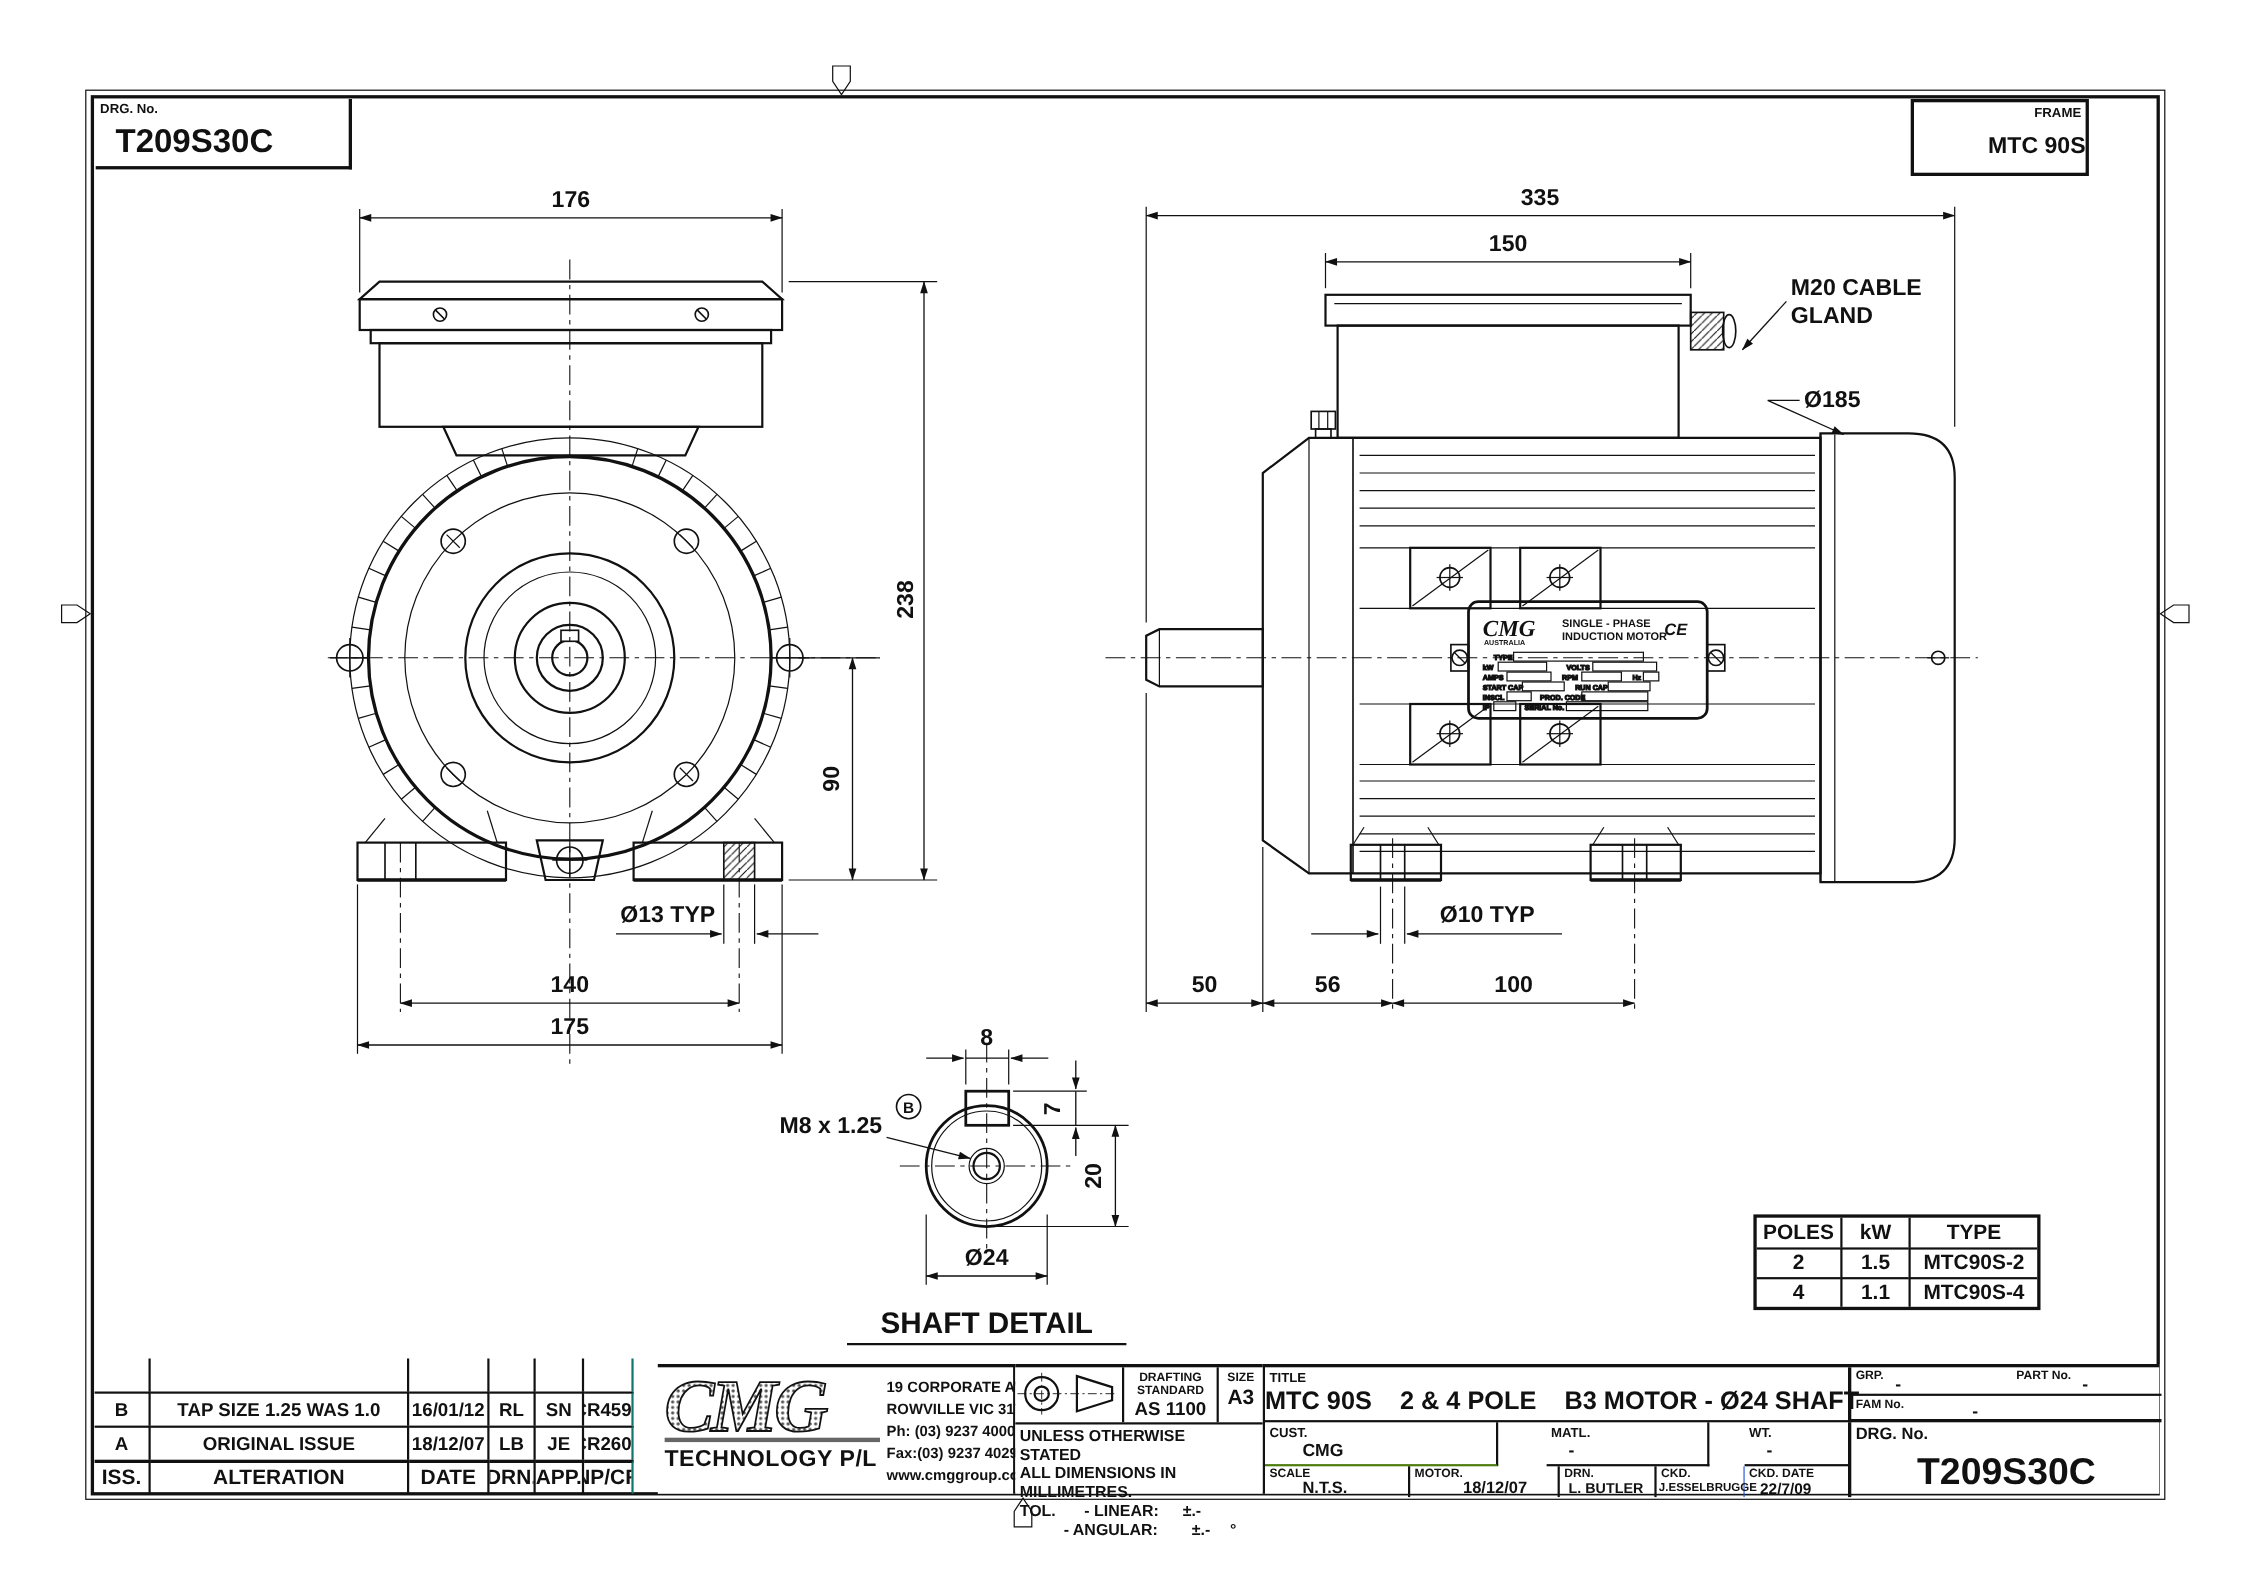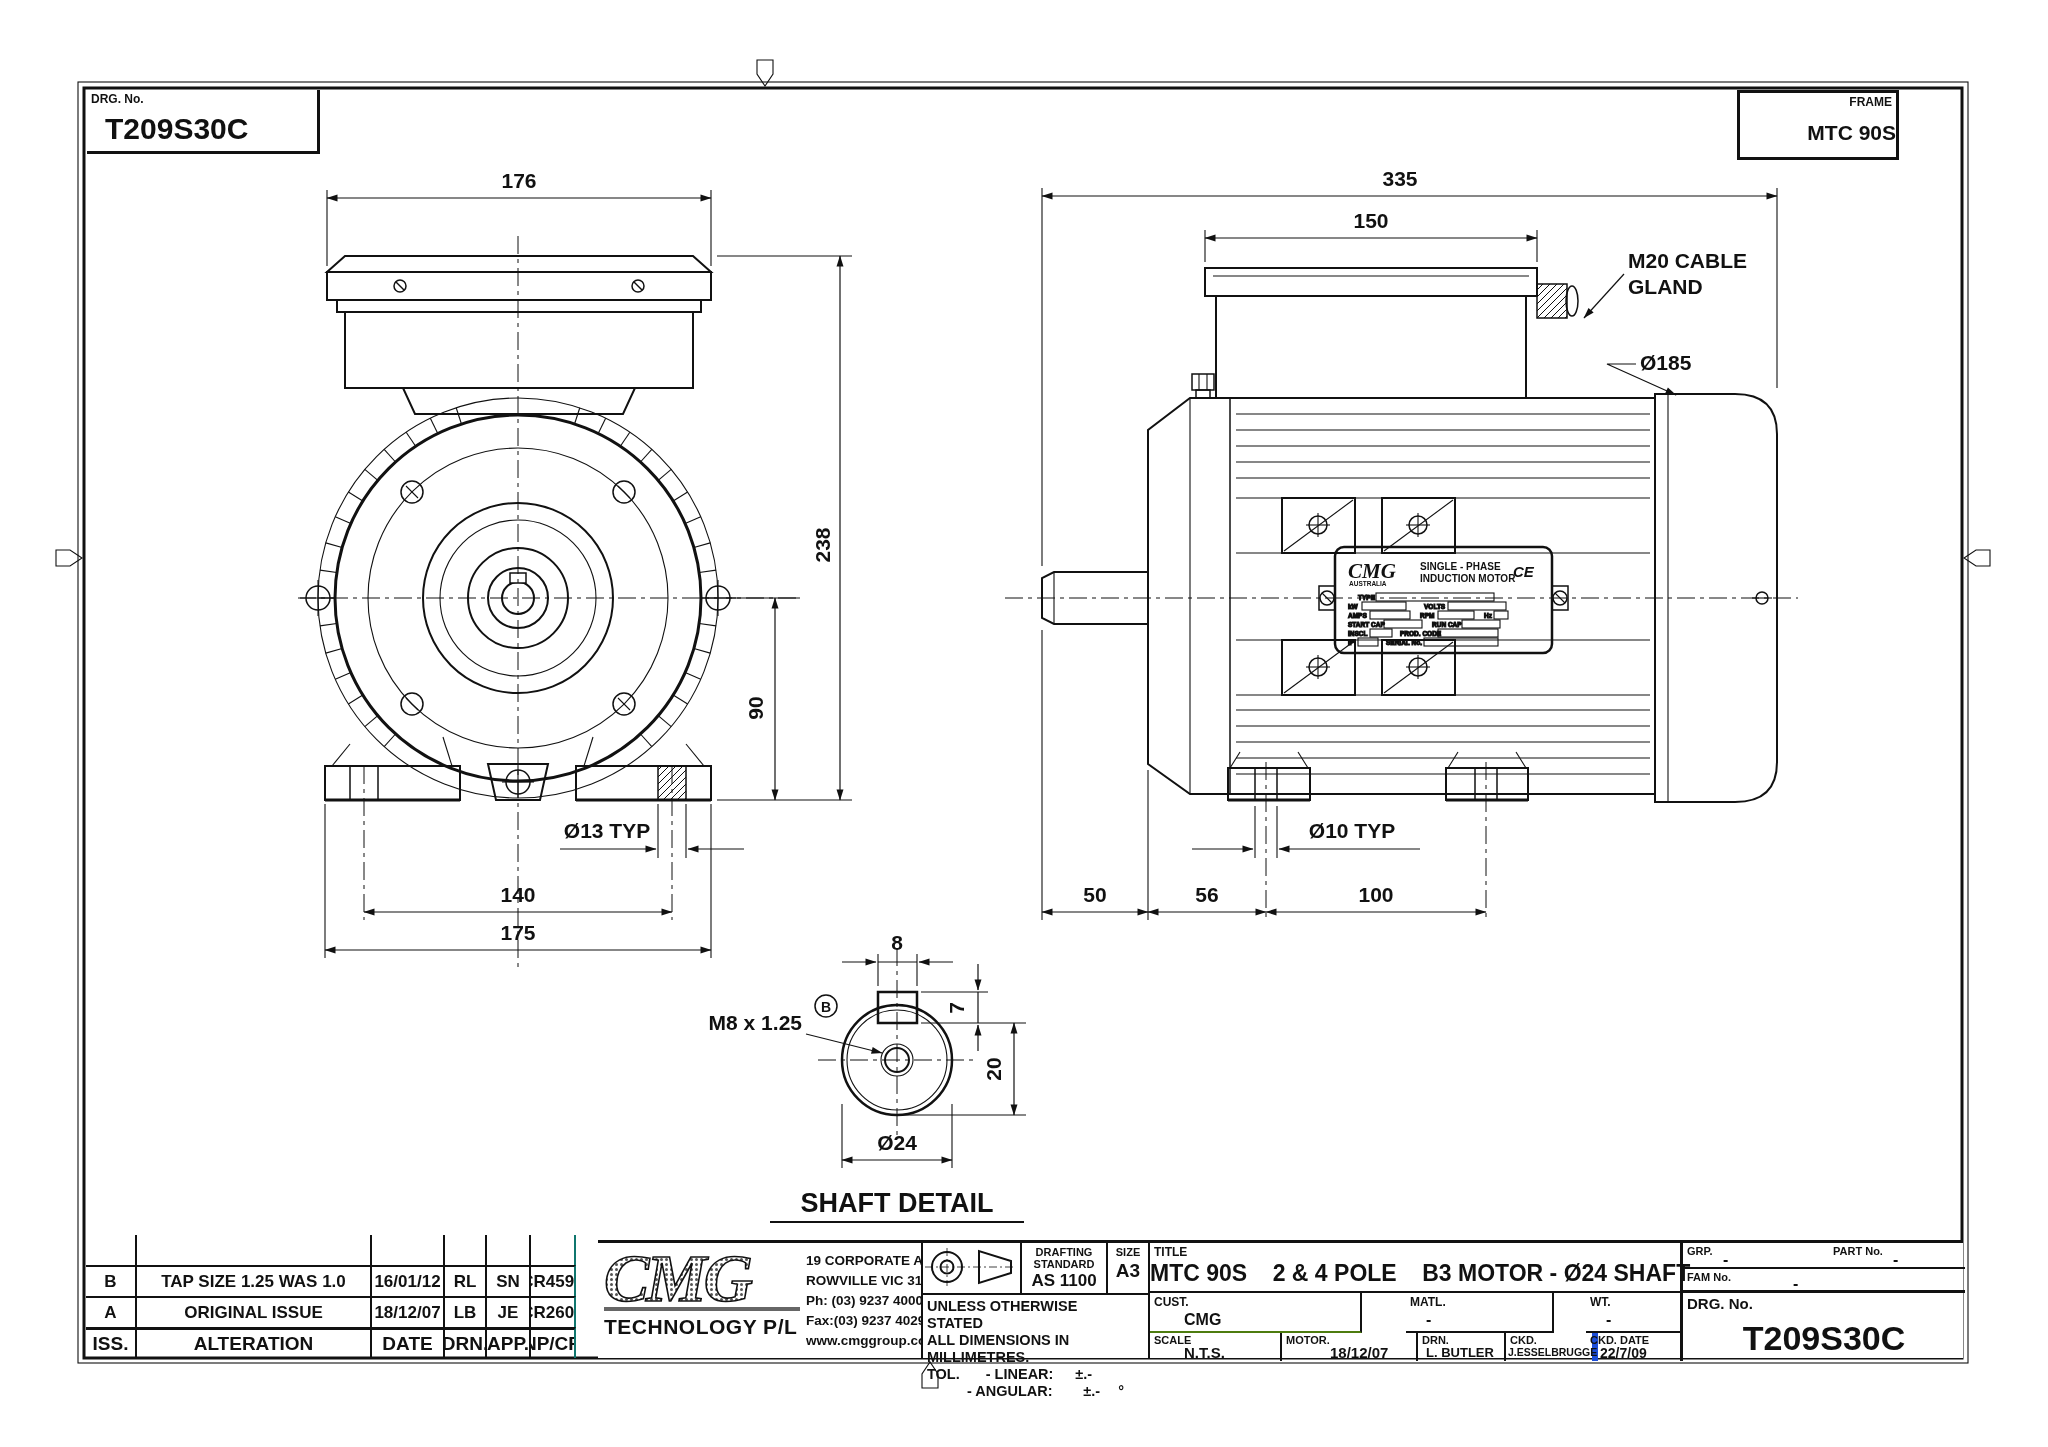--- a/index.html
+++ b/index.html
@@ -433,20 +433,37 @@
 <div class="abs drg-box">
   <span class="lab-sm" style="left:4px;top:2px">DRG. No.</span>
   <span class="val">T209S30C</span>
 </div>
 
 <div class="abs frame-box">
   <span class="lab-sm" style="right:4px;top:2px">FRAME</span>
   <span class="val">MTC 90S</span>
 </div>
 
+<div class="abs poles">
+  <div class="row">
+    <div class="c w1">POLES</div>
+    <div class="c w2">kW</div>
+    <div class="c w3">TYPE</div>
+  </div>
+  <div class="row">
+    <div class="c w1">2</div>
+    <div class="c w2">1.5</div>
+    <div class="c w3">MTC90S-2</div>
+  </div>
+  <div class="row">
+    <div class="c w1">4</div>
+    <div class="c w2">1.1</div>
+    <div class="c w3">MTC90S-4</div>
+  </div>
+</div>
 
 <div class="abs rev">
   <div class="r r0">
     <div class="c c1"></div>
     <div class="c c2"></div>
     <div class="c c3"></div>
     <div class="c c4"></div>
     <div class="c c5"></div>
     <div class="c c6"></div>
   </div>
@@ -566,21 +583,21 @@
     <span class="cval" style="left:34px;top:11px;font-size:15px">N.T.S.</span>
   </div>
   <div class="cell" style="left:132px;top:90px;width:136px;height:28px;border-right:2px solid #111">
     <span class="clab" style="font-size:11px;top:1px">MOTOR.</span>
     <span class="cval" style="left:48px;top:11px;font-size:15px">18/12/07</span>
   </div>
   <div class="cell" style="left:268px;top:90px;width:88px;height:28px;border-right:2px solid #111">
     <span class="clab" style="font-size:11px;top:1px">DRN.</span>
     <span class="cval" style="left:8px;top:12px;font-size:13px">L. BUTLER</span>
   </div>
-  <div class="cell" style="left:356px;top:90px;width:92px;height:28px;border-right:6px solid #1d4ed8">
+  <div class="cell" style="left:356px;top:90px;width:80px;height:28px;border-right:1px solid #1d4ed8">
     <span class="clab" style="font-size:11px;top:1px">CKD.</span>
     <span class="cval" style="left:2px;top:13px;font-size:10.5px">J.ESSELBRUGGE</span>
   </div>
   <div class="cell" style="left:436px;top:90px;width:94px;height:28px">
     <span class="clab" style="font-size:11px;top:1px">CKD. DATE</span>
     <span class="cval" style="left:14px;top:12px;font-size:14px">22/7/09</span>
   </div>
 </div>
 
 </div>

